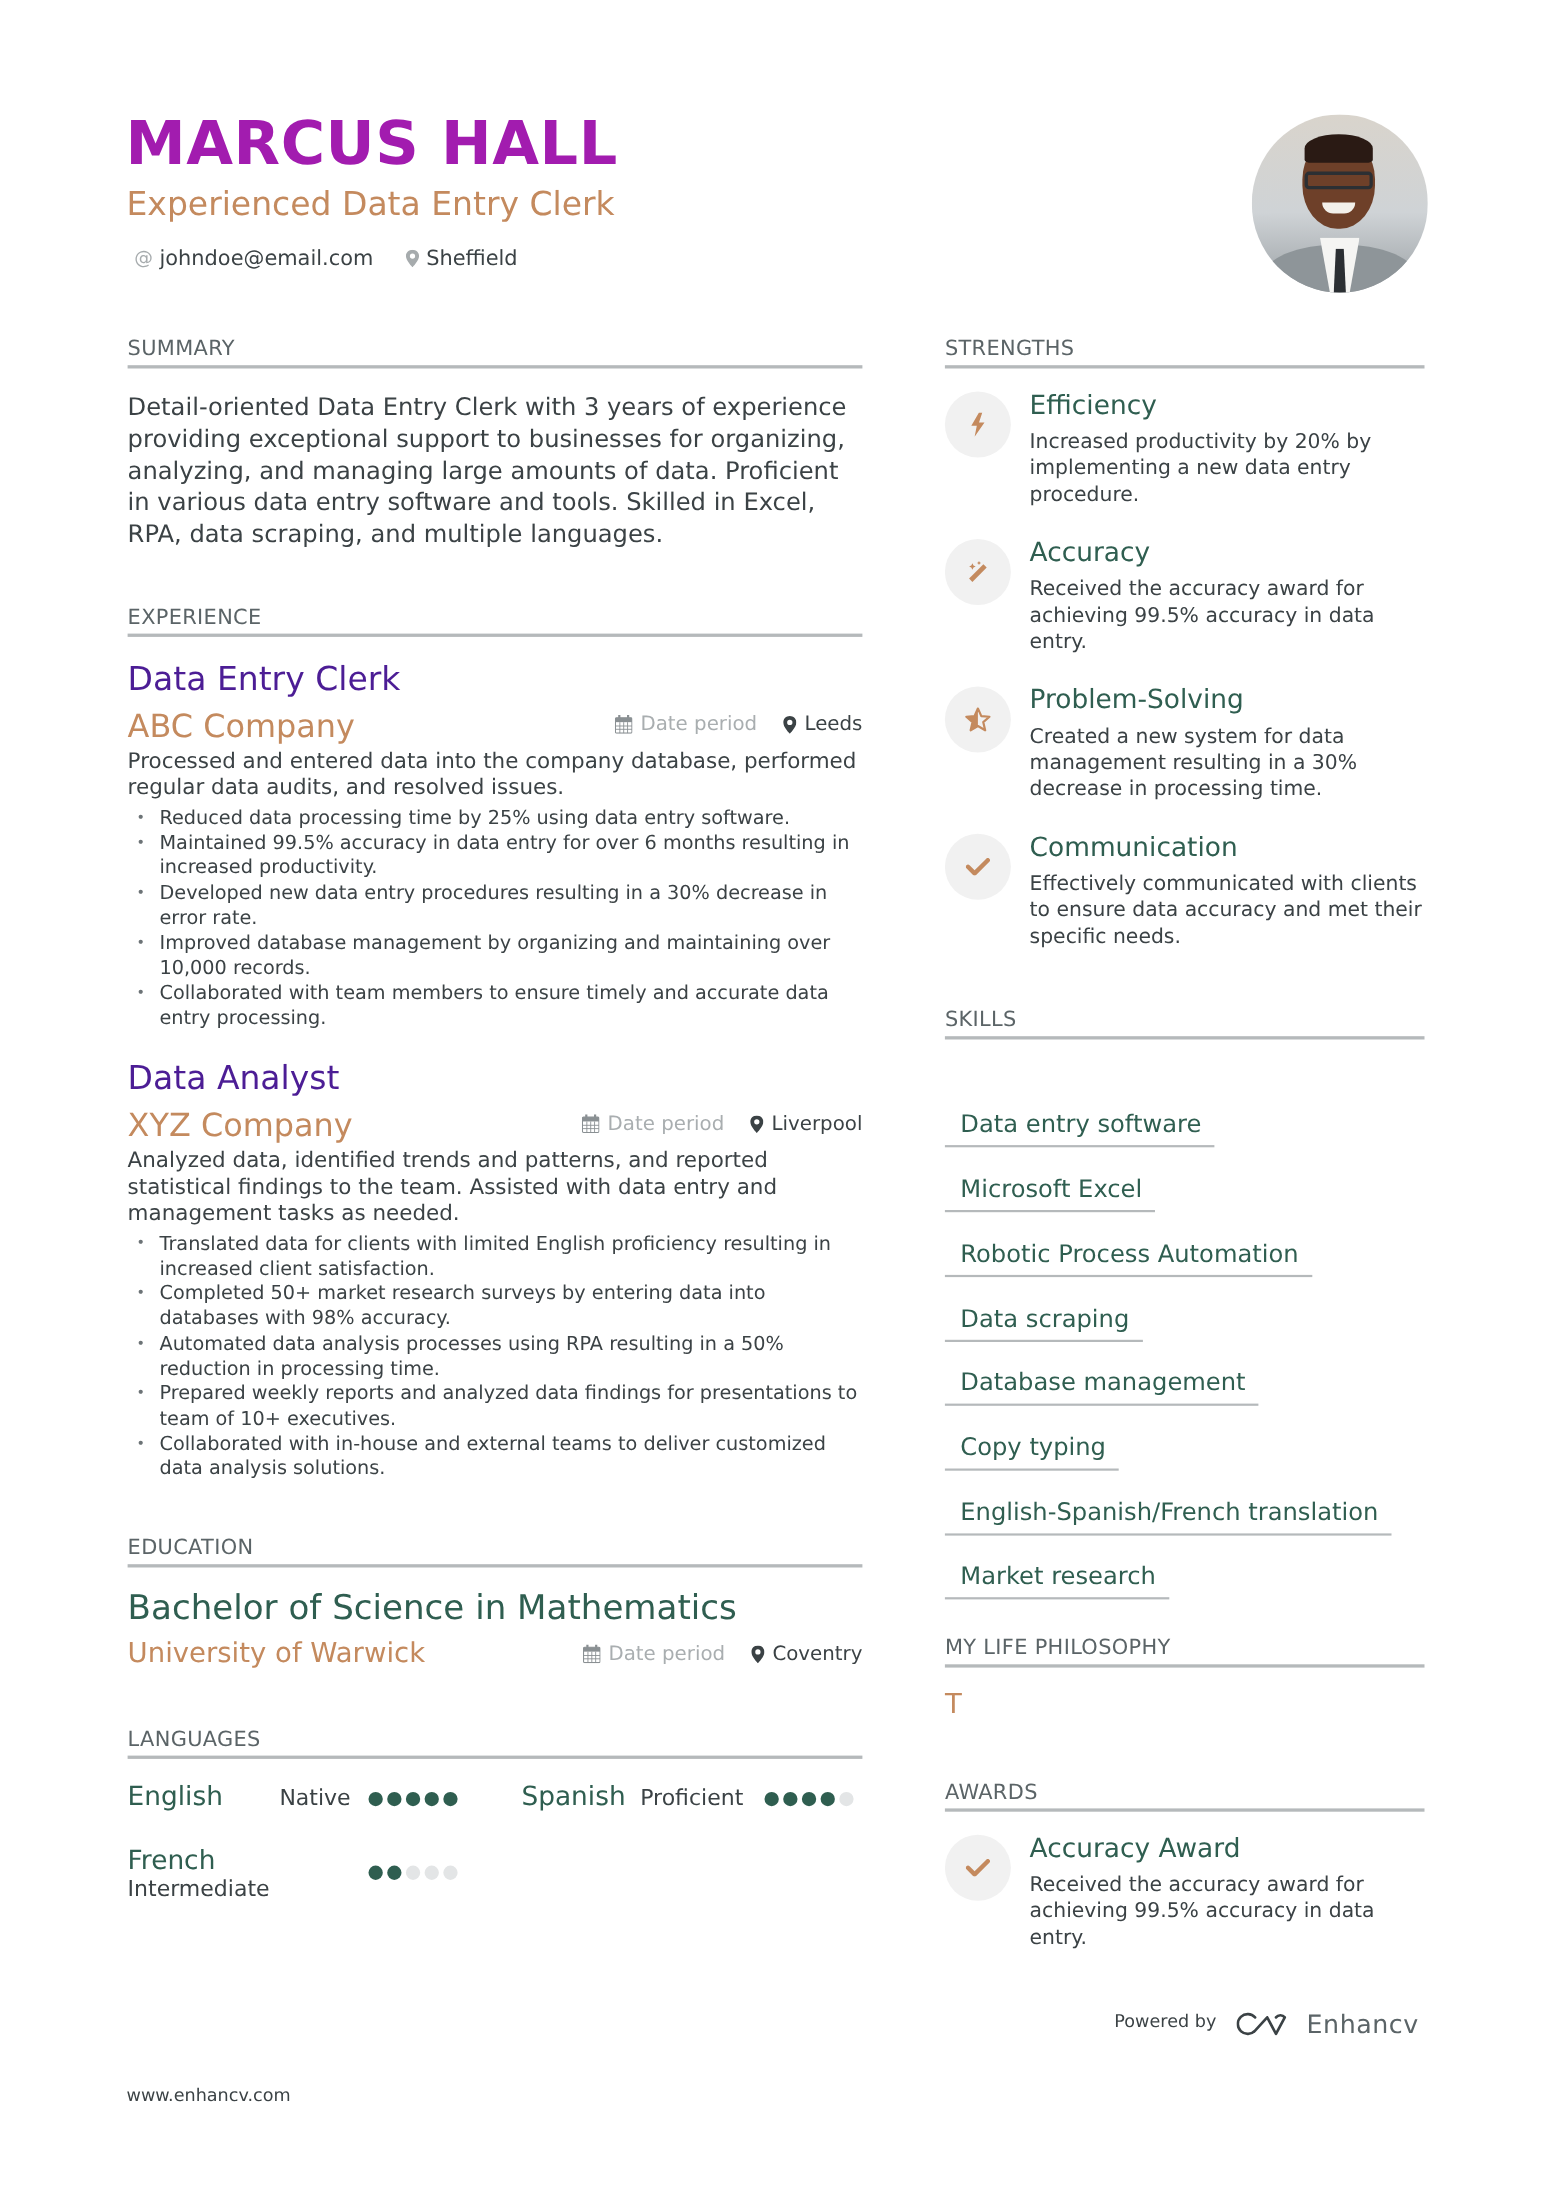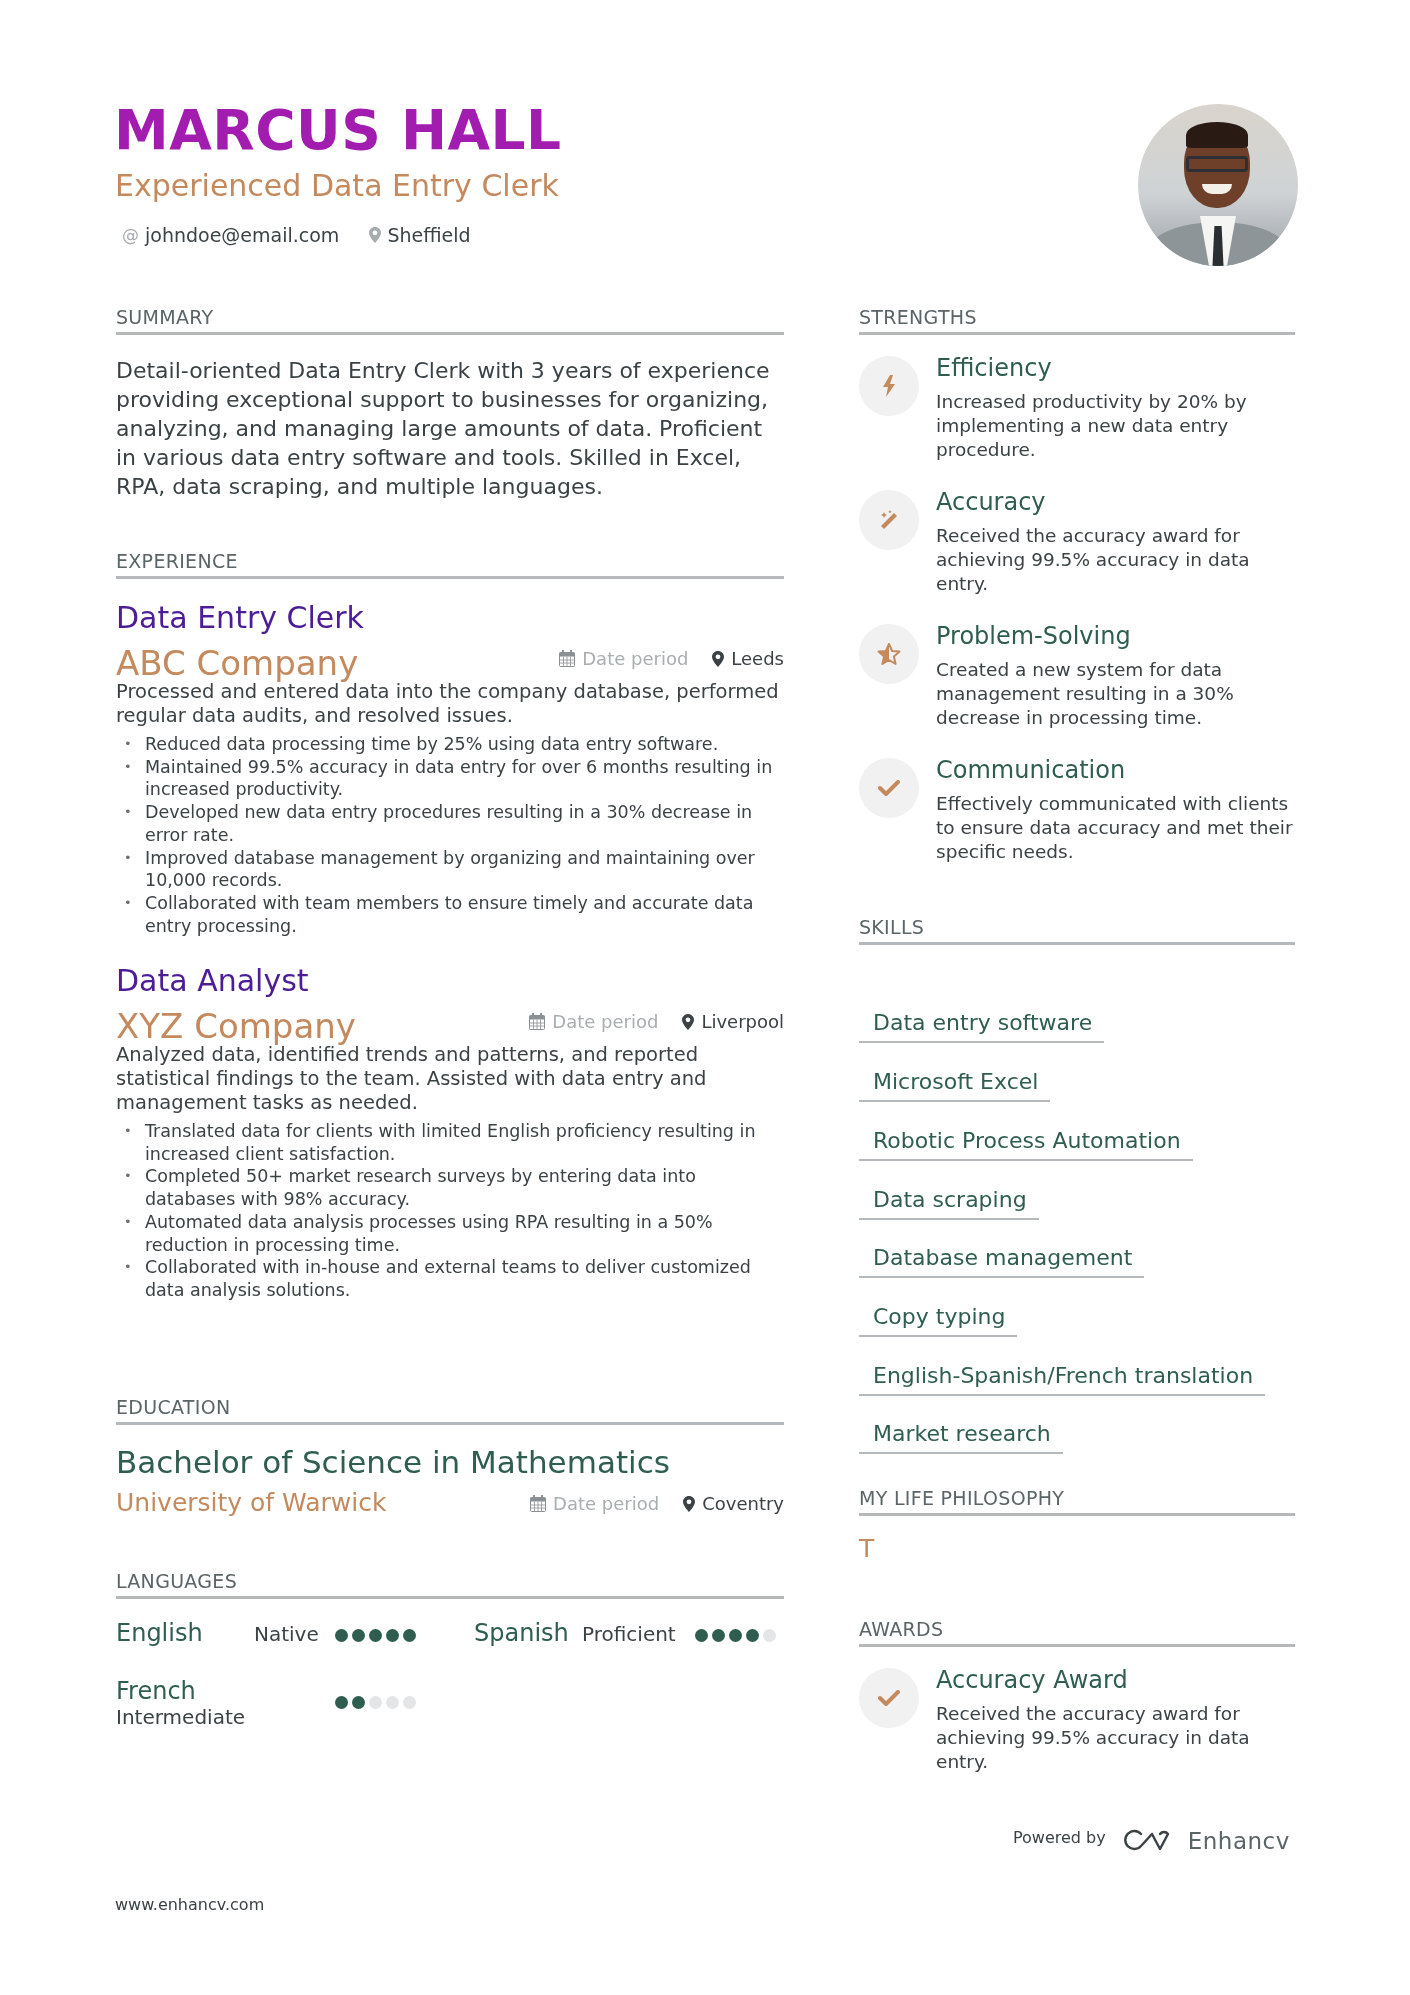--- a/index.html
+++ b/index.html
@@ -23,21 +23,21 @@
   #photo .suit { position:absolute; left:10px; top:118px; width:140px; height:60px; border-radius:50% 50% 0 0; background:#8e9599; }
   #photo .shirt { position:absolute; left:62px; top:112px; width:36px; height:60px; background:#f5f5f3; clip-path:polygon(0 0,100% 0,70% 100%,30% 100%); }
   #photo .tie { position:absolute; left:74px; top:122px; width:12px; height:50px; background:#2b2f33; clip-path:polygon(20% 0,80% 0,100% 100%,0 100%); }
 
   .sec-h { position:absolute; font-size:19px; color:#5b6467; letter-spacing:0.3px; text-transform:uppercase; white-space:nowrap; }
   .sec-line { position:absolute; height:3px; background:#b5b9bb; }
 
   #summary-text { left:116px; top:356px; width:672px; font-size:22px; line-height:29px; color:#3b4245; }
 
   .job-title { position:absolute; left:116px; font-size:30px; color:#4c1d95; white-space:nowrap; }
-  .company { position:absolute; left:116px; font-size:34px; color:#c48a5e; white-space:nowrap; }
+  .company { position:absolute; left:116px; font-size:29px; color:#c48a5e; white-space:nowrap; }
   .meta { position:absolute; right:626px; font-size:18px; display:flex; gap:24px; align-items:center; white-space:nowrap; }
   .meta .date { color:#a9aeb0; display:flex; align-items:center; gap:7px; }
   .meta .loc { color:#3b4245; display:flex; align-items:center; gap:7px; }
   .job-desc { position:absolute; left:116px; width:672px; font-size:19.5px; line-height:24px; color:#3b4245; }
   .bullets { position:absolute; left:116px; width:672px; margin:0; padding:0; list-style:none; font-size:17.5px; line-height:22.7px; color:#3b4245; }
   .bullets li { position:relative; padding-left:29px; }
   .bullets li::before { content:"•"; position:absolute; left:8px; top:0; font-size:13px; color:#6c7376; }
 
   #edu-degree { left:116px; top:1444px; font-size:31px; color:#2f5e50; white-space:nowrap; }
   #edu-school { left:116px; top:1488px; font-size:25px; color:#c48a5e; white-space:nowrap; }
@@ -144,20 +144,21 @@
         <path d="M6 0C2.7 0 0 2.6 0 5.8 0 10 6 16 6 16s6-6 6-10.2C12 2.6 9.3 0 6 0zm0 8.2a2.4 2.4 0 110-4.8 2.4 2.4 0 010 4.8z" fill="#3b4245"></path>
       </svg>
     <span>Liverpool</span>
   </span>
 </div>
 <div class="job-desc" style="top:1043px;">Analyzed data, identified trends and patterns, and reported statistical findings to the team. Assisted with data entry and management tasks as needed.</div>
 <ul class="bullets" style="top:1120px;">
   <li>Translated data for clients with limited English proficiency resulting in increased client satisfaction.</li>
   <li>Completed 50+ market research surveys by entering data into databases with 98% accuracy.</li>
   <li>Automated data analysis processes using RPA resulting in a 50% reduction in processing time.</li>
+  <li>Prepared weekly reports and analyzed data findings for presentations to team of 10+ executives.</li>
   <li>Collaborated with in-house and external teams to deliver customized data analysis solutions.</li>
 </ul>
 
 <div class="sec-h" style="left:116px; top:1396px;">EDUCATION</div>
 <div class="sec-line" style="left:116px; top:1422px; width:668px;"></div>
 <div id="edu-degree" class="abs">Bachelor of Science in Mathematics</div>
 <div id="edu-school" class="abs">University of Warwick</div>
 <div class="meta" style="top:1493px;">
   <span class="date">
     <svg width="16" height="17" viewBox="0 0 16 17">

